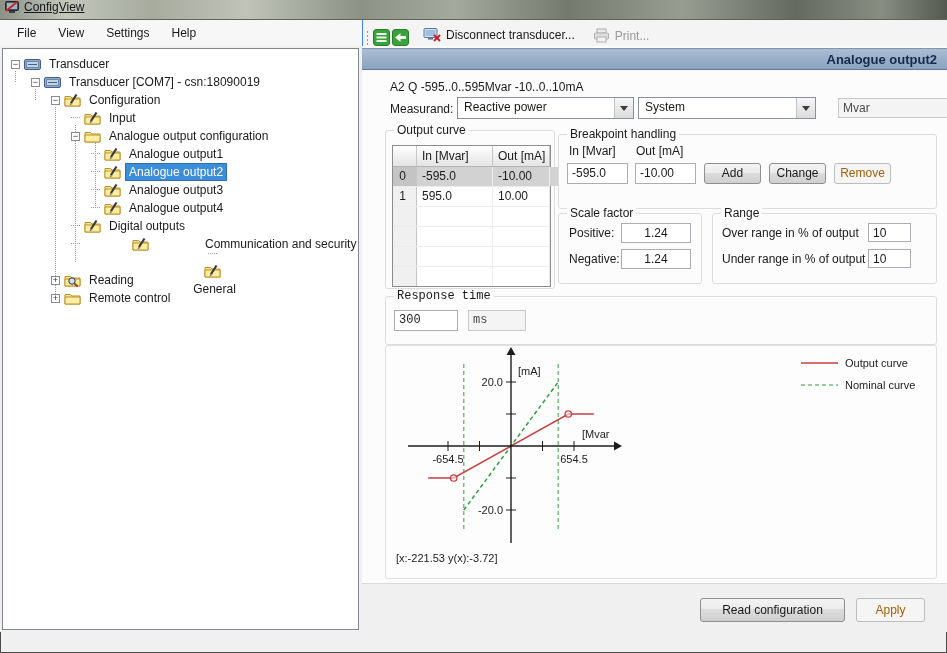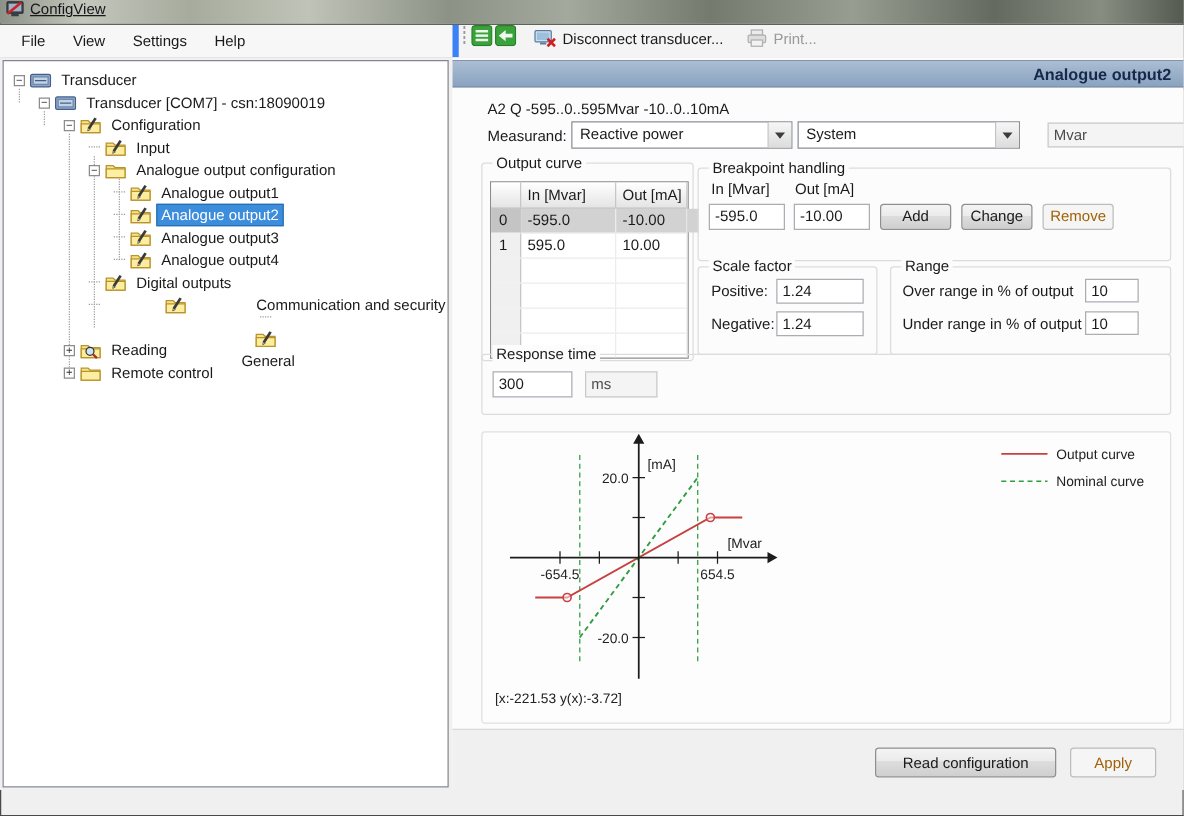--- a/index.html
+++ b/index.html
@@ -8,21 +8,21 @@
     box-shadow:inset 1px 0 #4a4a4a, inset -1px 0 #4a4a4a, inset 0 -1px #4a4a4a;}
   
   .titlebar{position:absolute;top:0;left:0;right:0;height:20px;display:flex;gap:5px;
     padding-left:5px;box-sizing:border-box;border-bottom:1px solid #5d6358;
     background:linear-gradient(90deg,#8d9288 0%,#c3c7bc 7%,#a6ab9e 16%,#c0c4b8 26%,#8d9286 38%,#a4a99d 48%,#757a6f 60%,#989d92 72%,#646a5f 84%,#888d82 93%,#545a50 100%);text-decoration:underline;}
   .title-text{font-size:12px;color:#15161a;}
   
   .menubar{position:absolute;top:20px;left:0;right:0;height:26px;background:#f7f7f7;border-bottom:1px solid #bdbdbd;}
   .menu-items{position:absolute;left:6px;top:0;height:26px;display:flex;align-items:center;}
   .menu-item{padding:4px 11px;cursor:default;}
-  .toolbar{position:absolute;left:362px;top:0;right:0;height:26px;background:#f4f4f4;border-left:5px solid #3b82f6;display:flex;align-items:flex-start;}
+  .toolbar{position:absolute;left:362px;top:0;right:0;height:26px;background:#f4f4f4;border-left:1px solid #3b82f6;display:flex;align-items:flex-end;}
   .grip{width:3px;height:16px;margin:0 4px 0 3px;background-image:radial-gradient(#9a9a9a 35%,transparent 40%);background-size:3px 4px;}
   .tool-icon{width:17px;height:17px;margin-right:2px;border-radius:3px;}
   .toolbtn{display:flex;align-items:center;gap:5px;padding:3px 6px;margin-left:6px;}
   .toolbtn.disabled{color:#9a9a9a;}
   
   .main{position:absolute;top:46px;left:0;right:0;bottom:21px;background:#f0f0f0;}
   .tree-panel{position:absolute;left:2px;top:2px;width:355px;bottom:2px;background:#ffffff;border:1px solid #828790;overflow:hidden;}
   .tree{position:relative;padding-top:6px;}
   .tree-row{height:18px;display:flex;align-items:center;white-space:nowrap;position:relative;}
   .trunk{position:absolute;border-left:1px dotted #9c9c9c;width:0;}
@@ -348,37 +348,37 @@
           <div class="gb-label">Breakpoint handling</div>
           <div class="abs" style="left:10px;top:9px;">In [Mvar]</div>
           <div class="abs" style="left:77px;top:9px;">Out [mA]</div>
           <div class="tb" style="left:8px;top:28px;width:61px;height:21px;">-595.0</div>
           <div class="tb" style="left:76px;top:28px;width:61px;height:21px;">-10.00</div>
           <div class="btn7" style="left:145px;top:28px;width:57px;height:21px;">Add</div>
           <div class="btn7" style="left:210px;top:28px;width:57px;height:21px;">Change</div>
           <div class="btn7 disabled" style="left:275px;top:28px;width:57px;height:21px;">Remove</div>
         </div>
 
-        <div class="groupbox" style="left:196px;top:141px;width:142px;height:69px;">
+        <div class="groupbox" style="left:196px;top:141px;width:142px;height:69px;text-align:center;">
           <div class="gb-label">Scale factor</div>
           <div class="abs" style="left:10px;top:12px;">Positive:</div>
           <div class="tb" style="left:62px;top:9px;width:70px;height:20px;">1.24</div>
           <div class="abs" style="left:10px;top:38px;">Negative:</div>
           <div class="tb" style="left:62px;top:35px;width:70px;height:20px;">1.24</div>
         </div>
 
         <div class="groupbox" style="left:350px;top:141px;width:223px;height:69px;">
           <div class="gb-label">Range</div>
           <div class="abs" style="left:9px;top:12px;">Over range in % of output</div>
           <div class="tb" style="left:155px;top:9px;width:43px;height:19px;">10</div>
           <div class="abs" style="left:9px;top:38px;">Under range in % of output</div>
           <div class="tb" style="left:155px;top:35px;width:43px;height:19px;">10</div>
         </div>
 
-        <div class="groupbox" style="left:23px;top:211px;width:550px;height:47px;">
+        <div class="groupbox" style="left:23px;top:224px;width:550px;height:47px;font-family:Liberation Mono, monospace;">
           <div class="gb-label">Response time</div>
           <div class="tb" style="left:8px;top:13px;width:64px;height:21px;">300</div>
           <div class="tb ro" style="left:82px;top:13px;width:58px;height:21px;">ms</div>
         </div>
 
         <div class="chart-box" style="left:23px;top:273px;width:550px;height:232px;">
           <svg id="plot" width="548" height="230" viewBox="0 0 548 230">
             <g id="dyn">
                 <line x1="77.83422459893049" y1="18" x2="77.83422459893049" y2="185" stroke="#2f9e3f" stroke-width="1" stroke-dasharray="4 3"></line>
                 <line x1="172.1657754010695" y1="18" x2="172.1657754010695" y2="185" stroke="#2f9e3f" stroke-width="1" stroke-dasharray="4 3"></line>

